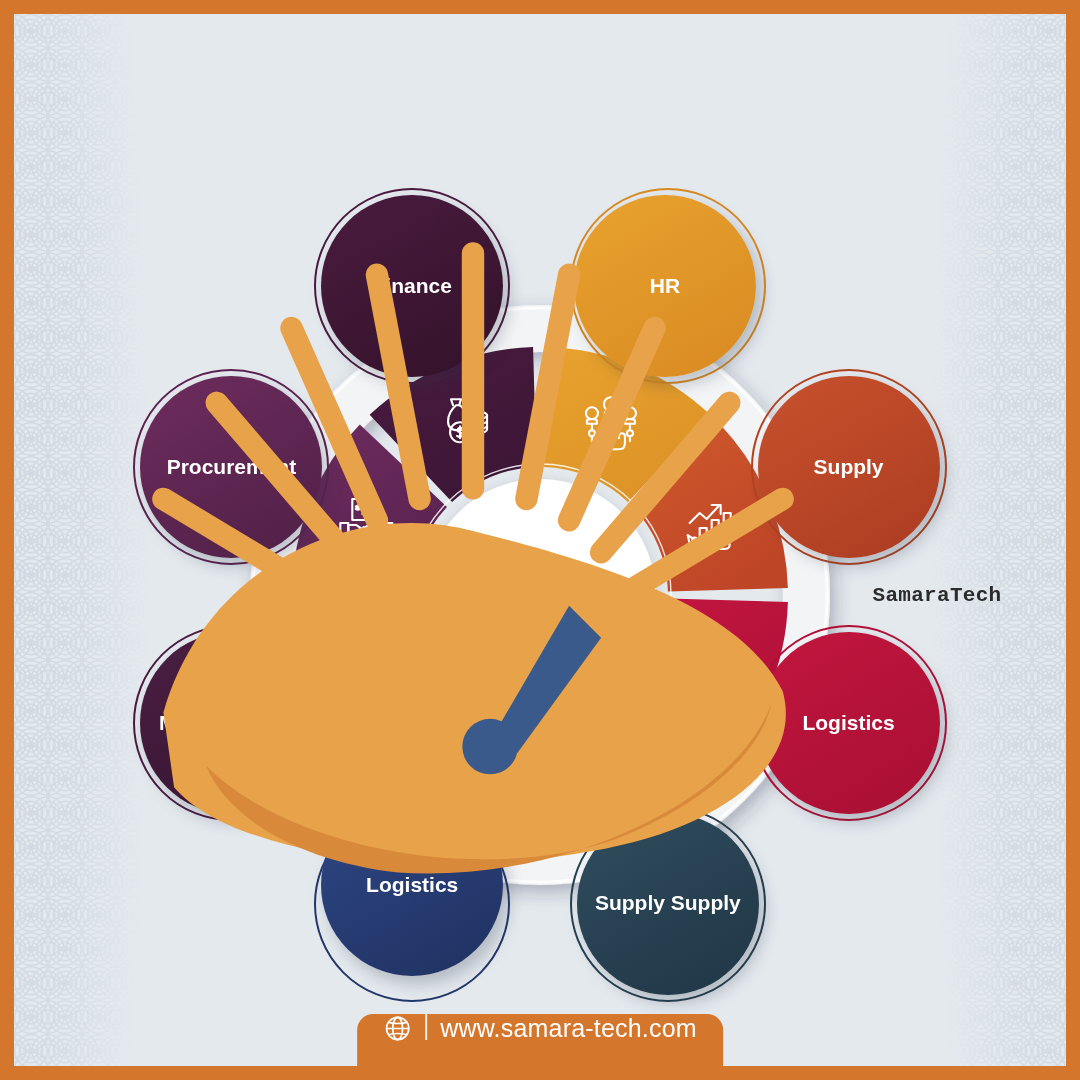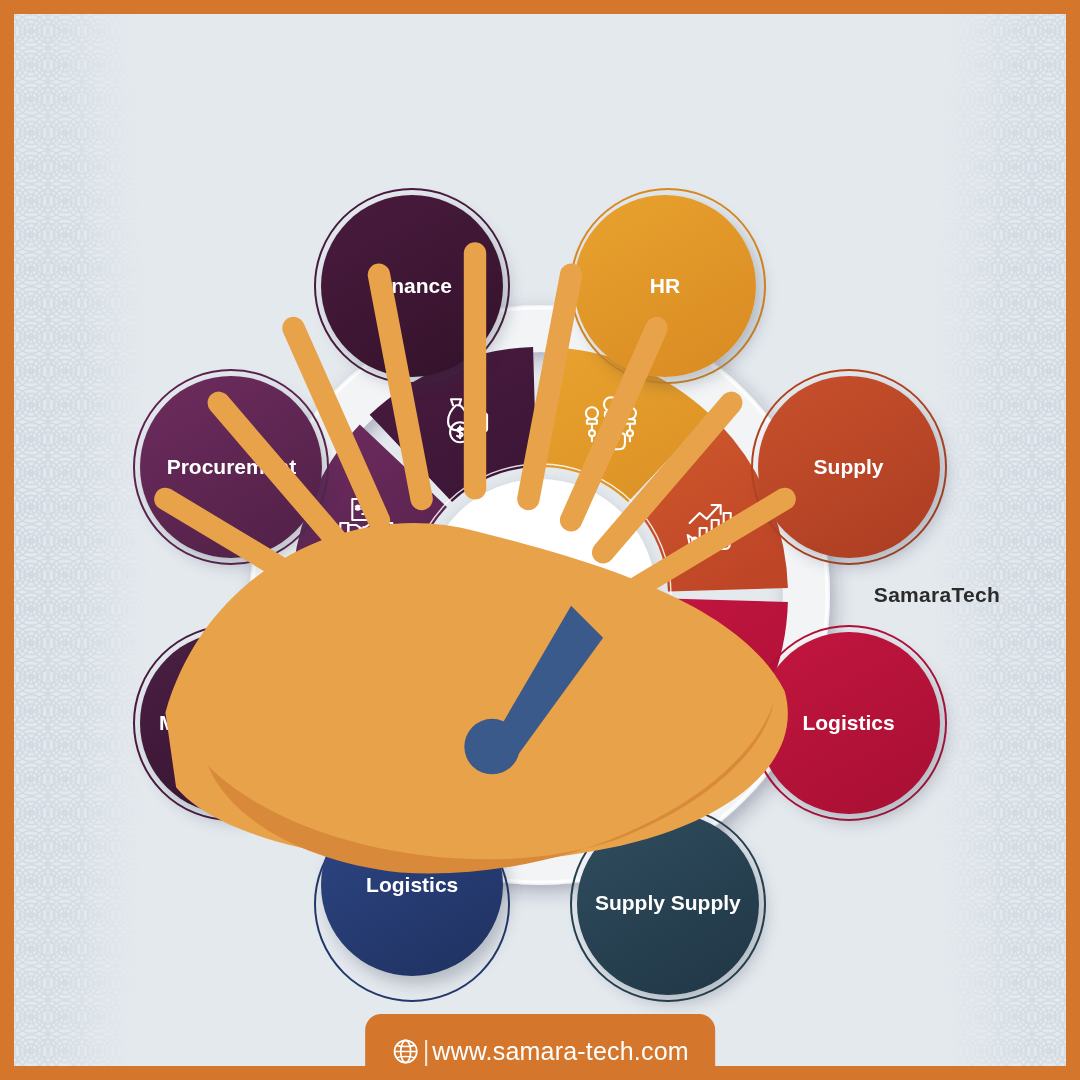--- a/index.html
+++ b/index.html
@@ -103,20 +103,21 @@
     height: 232px;
     margin-left: -116px;
     margin-top: -116px;
     border-radius: 50%;
     background: #ffffff;
     z-index: 9;
     display: flex;
     align-items: center;
     justify-content: center;
     box-shadow: 0 4px 14px rgba(40,50,70,.17);
+    font-family: Liberation Mono, monospace;
   }
   .hub-inner { display: flex; align-items: center; gap: 4px; }
   .hub-name {
     color: #2b2b2b;
     font-size: 21px;
     font-weight: bold;
     letter-spacing: .3px;
     white-space: nowrap;
   }
 
@@ -124,22 +125,22 @@
   .url-pill {
     position: absolute;
     left: 50%;
     bottom: 0px;
     transform: translateX(-50%);
     background: #d4762c;
     border-radius: 16px 16px 0 0;
     height: 52px;
     padding: 0 26px;
     display: flex;
-    align-items: flex-end;
-    gap: 5px;
+    align-items: flex-start;
+    gap: 13px;
     z-index: 10;
   }
   .url-divider {
     width: 2px;
     height: 26px;
     background: rgba(255,255,255,.85);
   }
   .url-text {
     color: #ffffff;
     font-size: 25px;

